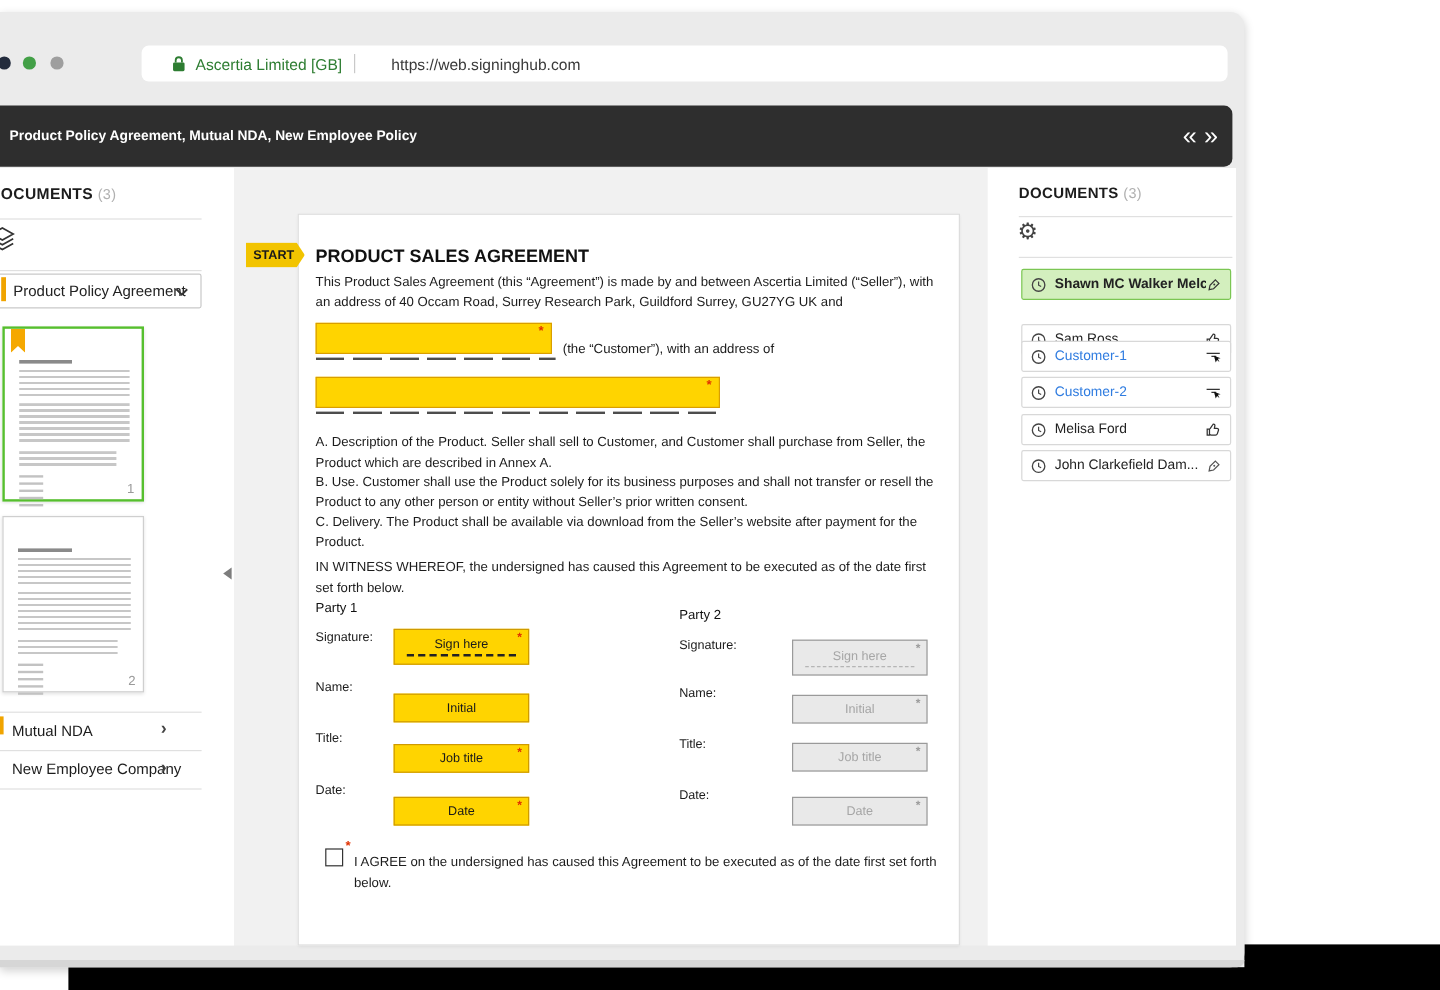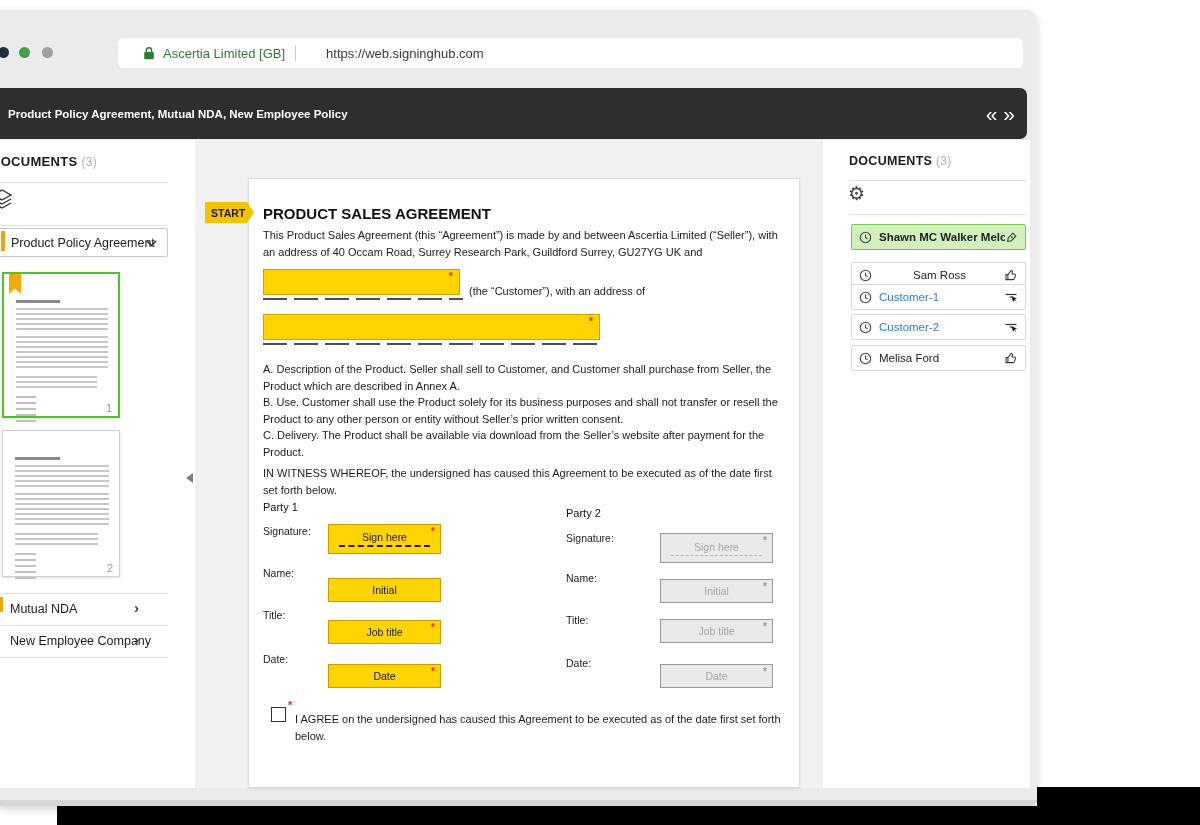--- a/index.html
+++ b/index.html
@@ -309,21 +309,21 @@
             <circle cx="7" cy="7" r="5.6" fill="none" stroke="#444" stroke-width="1.2"></circle>
             <path d="M7 3.8v3.4l2.3 1.2" fill="none" stroke="#444" stroke-width="1.1"></path>
           </svg>
           <span class="rname">Shawn MC Walker Melc ...</span>
           <svg class="ric" width="13" height="13" viewBox="0 0 14 14">
             <path d="M8.4 2.4l3.2 3.2-4.8 4.8-4 .8.8-4z" fill="none" stroke="#333" stroke-width="1.1"></path>
             <circle cx="7.4" cy="6.6" r=".9" fill="#333"></circle>
           </svg>
         </div>
 
-        <div class="rrow" style="top:122px;gap:34px;">
+        <div class="rrow" style="top:130px;">
           <svg class="ric" width="13" height="13" viewBox="0 0 14 14">
             <circle cx="7" cy="7" r="5.6" fill="none" stroke="#444" stroke-width="1.2"></circle>
             <path d="M7 3.8v3.4l2.3 1.2" fill="none" stroke="#444" stroke-width="1.1"></path>
           </svg>
           <span class="rname">Sam Ross</span>
           <svg class="ric" width="14" height="14" viewBox="0 0 14 14">
             <path d="M2 6.6h1.9v5H2z M3.9 10.9c.4.4 1 .7 1.6.7h3.4c.7 0 1.3-.4 1.5-1l1-3c.3-.9-.4-1.7-1.3-1.7H8l.4-2.2c.1-.6-.3-1.2-1-1.2-.3 0-.7.2-.8.5L4.3 6.4" fill="none" stroke="#333" stroke-width="1.05"></path>
           </svg>
         </div>
 
@@ -357,18 +357,29 @@
           <svg class="ric" width="13" height="13" viewBox="0 0 14 14">
             <circle cx="7" cy="7" r="5.6" fill="none" stroke="#444" stroke-width="1.2"></circle>
             <path d="M7 3.8v3.4l2.3 1.2" fill="none" stroke="#444" stroke-width="1.1"></path>
           </svg>
           <span class="rname">Melisa Ford</span>
           <svg class="ric" width="14" height="14" viewBox="0 0 14 14">
             <path d="M2 6.6h1.9v5H2z M3.9 10.9c.4.4 1 .7 1.6.7h3.4c.7 0 1.3-.4 1.5-1l1-3c.3-.9-.4-1.7-1.3-1.7H8l.4-2.2c.1-.6-.3-1.2-1-1.2-.3 0-.7.2-.8.5L4.3 6.4" fill="none" stroke="#333" stroke-width="1.05"></path>
           </svg>
         </div>
 
+        <div class="rrow" style="top:235px;">
+          <svg class="ric" width="13" height="13" viewBox="0 0 14 14">
+            <circle cx="7" cy="7" r="5.6" fill="none" stroke="#444" stroke-width="1.2"></circle>
+            <path d="M7 3.8v3.4l2.3 1.2" fill="none" stroke="#444" stroke-width="1.1"></path>
+          </svg>
+          <span class="rname">John Clarkefield Dam...</span>
+          <svg class="ric" width="13" height="13" viewBox="0 0 14 14">
+            <path d="M8.4 2.4l3.2 3.2-4.8 4.8-4 .8.8-4z" fill="none" stroke="#555" stroke-width="1.1"></path>
+            <circle cx="7.4" cy="6.6" r=".9" fill="#555"></circle>
+          </svg>
+        </div>
       </aside>
     </div>
 
     <div class="bottom-shade"></div>
   </div>
 </div>
 
 </body></html>

